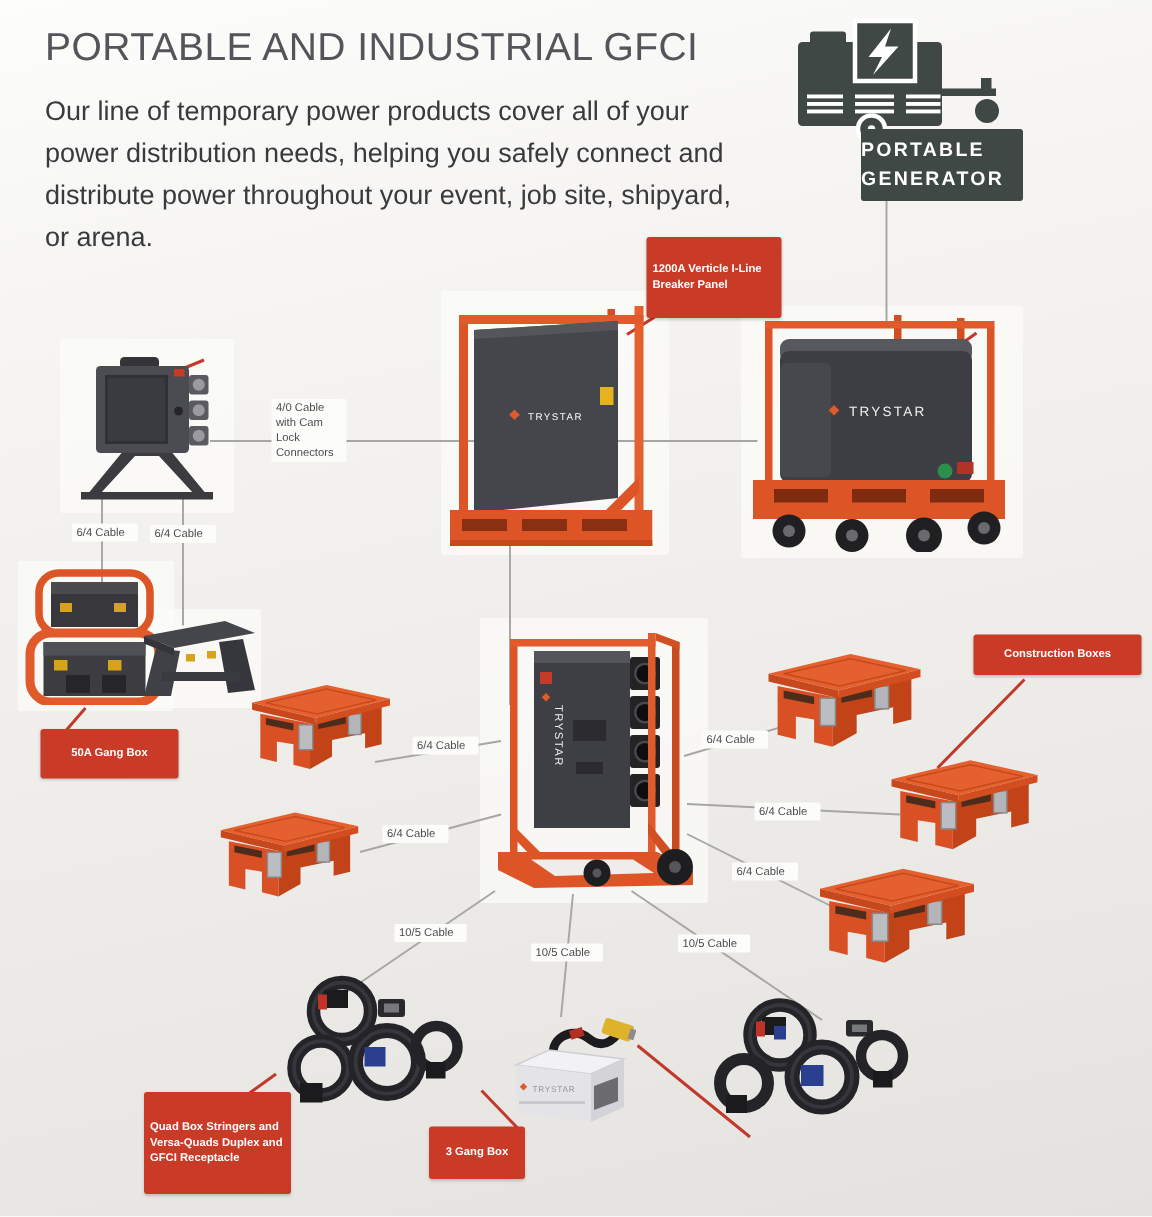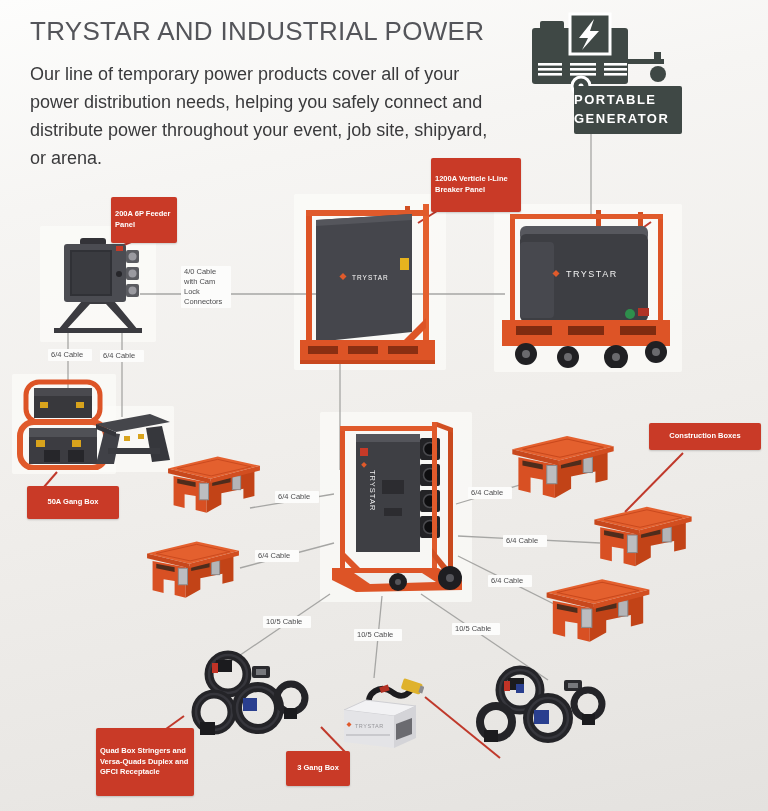--- a/index.html
+++ b/index.html
@@ -40,21 +40,21 @@
         <rect x="34" y="34" width="10" height="18" fill="#bcbdc0" stroke="#898a8d" stroke-width="1"></rect>
         <rect x="70" y="26" width="9" height="15" fill="#b4b5b8" stroke="#898a8d" stroke-width="1"></rect>
         <polygon points="0,18 54,5 100,15 46,29" fill="#e4602e"></polygon>
         <polygon points="0,18 46,29 46,34 0,23" fill="#c8481d"></polygon>
         <polygon points="46,29 100,15 100,20 46,34" fill="#d24e20"></polygon>
         <polygon points="10,18 54,8 90,16 47,26" fill="none" stroke="#c8481d" stroke-width="1"></polygon>
       </g>
     </defs>
   </svg>
 
-  <h1 class="page-title">TRYSTAR AND INDUSTRIAL POWER</h1>
+  <h1 class="page-title">PORTABLE AND INDUSTRIAL GFCI</h1>
   <p class="intro">Our line of temporary power products cover all of your power distribution needs, helping you safely connect and distribute power throughout your event, job site, shipyard, or arena.</p>
 
   <div class="photo" style="left:40px;top:226px;width:116px;height:116px"></div>
   <div class="photo" style="left:294px;top:194px;width:152px;height:176px"></div>
   <div class="photo" style="left:494px;top:204px;width:188px;height:168px"></div>
   <div class="photo" style="left:12px;top:374px;width:104px;height:100px"></div>
   <div class="photo" style="left:90px;top:406px;width:84px;height:66px"></div>
   <div class="photo" style="left:320px;top:412px;width:152px;height:190px"></div>
 
   <svg class="lines" width="768" height="811" viewBox="0 0 768 811">
@@ -302,23 +302,20 @@
     <rect x="96" y="25" width="10" height="5" fill="#77787c"></rect>
     <circle cx="24" cy="64" r="16" fill="none" stroke="#242428" stroke-width="8"></circle>
     <rect x="12" y="72" width="14" height="12" fill="#1b1b1e"></rect>
     <circle cx="76" cy="60" r="20" fill="none" stroke="#242428" stroke-width="10"></circle>
     <circle cx="76" cy="60" r="20" fill="none" stroke="#36363c" stroke-width="2.5"></circle>
     <rect x="62" y="52" width="15" height="14" fill="#2a3f8f"></rect>
     <circle cx="116" cy="46" r="14" fill="none" stroke="#242428" stroke-width="7"></circle>
     <rect x="110" y="56" width="13" height="11" fill="#1b1b1e"></rect>
   </svg>
 
-  <div class="callout" style="left:111px;top:197px;width:66px;height:46px">
-    <span>200A 6P Feeder Panel</span>
-  </div>
   <div class="callout" style="left:431px;top:158px;width:90px;height:54px">
     <span>1200A Verticle I-Line Breaker Panel</span>
   </div>
   <div class="callout" style="left:27px;top:486px;width:92px;height:33px">
     <span>50A Gang Box</span>
   </div>
   <div class="callout" style="left:649px;top:423px;width:112px;height:27px">
     <span>Construction Boxes</span>
   </div>
   <div class="callout" style="left:96px;top:728px;width:98px;height:68px">

